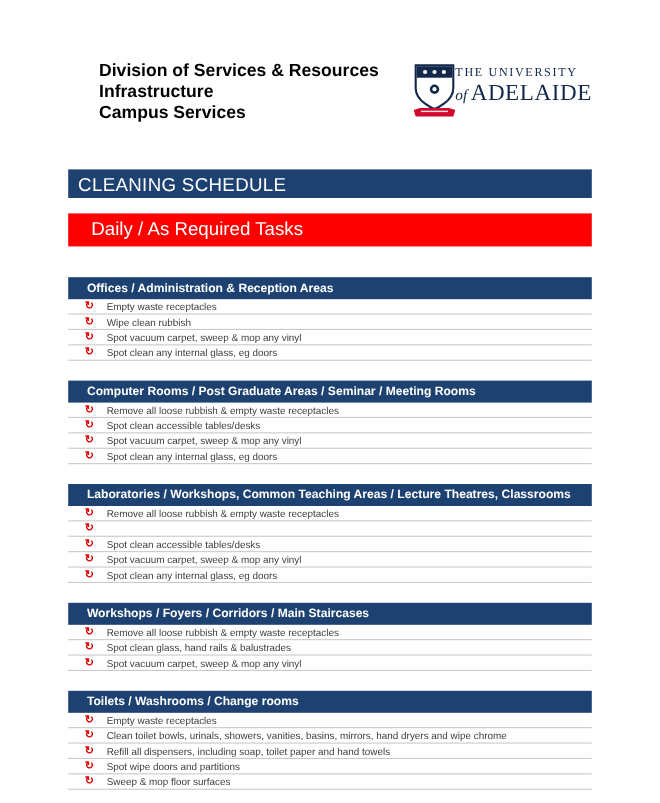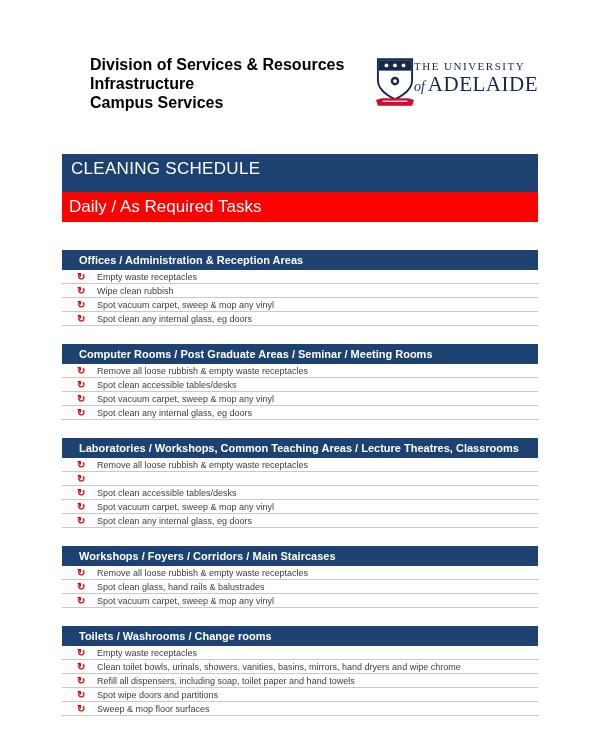--- a/index.html
+++ b/index.html
@@ -32,28 +32,28 @@
   .crest{width:38px;height:50px;display:block;}
   .logo-text{font-family:"Liberation Serif",serif;color:var(--logo-navy);margin-top:2px;}
   .logo-line1{font-size:11px;letter-spacing:1.5px;line-height:13px;}
   .logo-line2{display:flex;align-items:baseline;gap:3px;line-height:22px;}
   .logo-of{font-style:italic;font-size:14px;}
   .logo-name{font-size:21px;letter-spacing:0.5px;}
   
   .banner-title{
     margin-top:42px;
     background:var(--navy);color:#fff;
-    height:38px;line-height:29px;
+    height:26px;line-height:29px;
     font-size:17px;padding-left:9px;letter-spacing:0.3px;
   }
   .banner-sub{
-    margin-top:0;
+    margin-top:14px;
     background:var(--red);color:#fff;
     height:30px;line-height:30px;
-    font-size:17px;padding-left:7px;
+    font-size:17px;padding-left:21px;
   }
   
   .sections{margin-top:28px;}
   .section{margin-bottom:18px;}
   .section-header{
     background:var(--navy);color:#fff;
     font-weight:bold;font-size:11px;
     height:20px;line-height:20px;
     padding-left:17px;
   }

